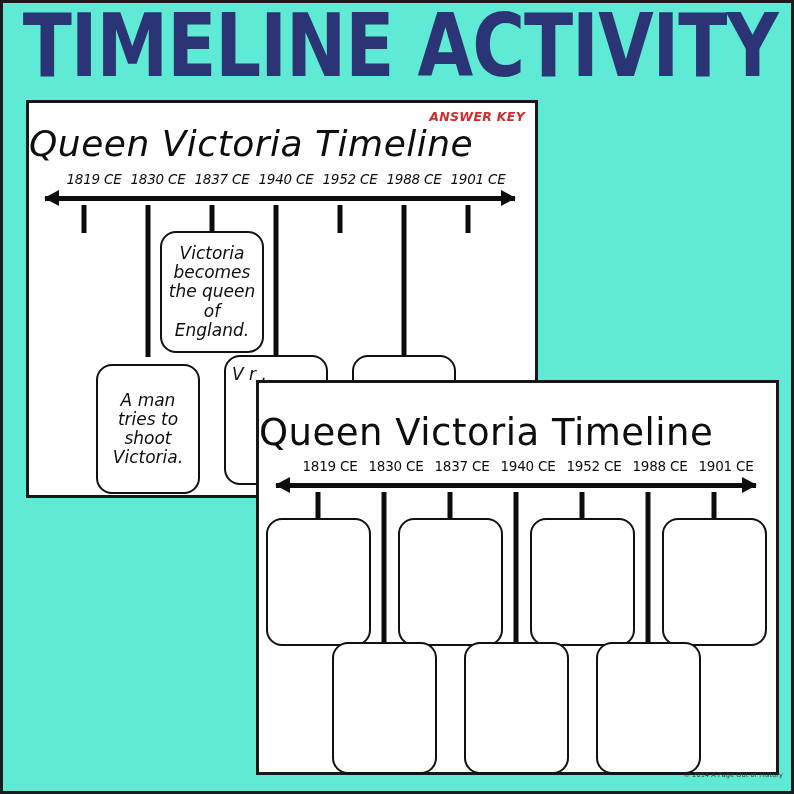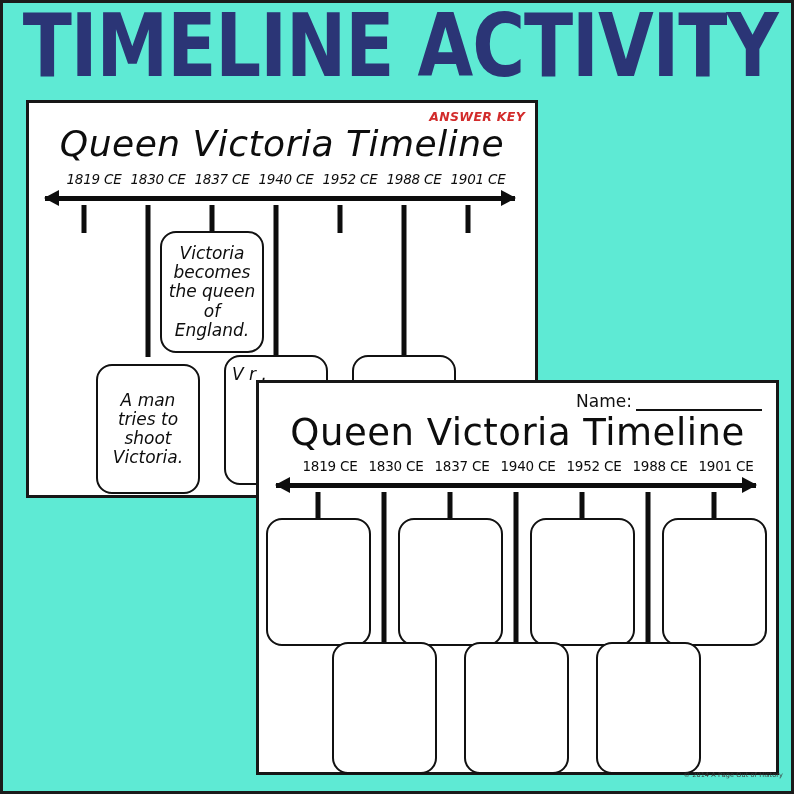--- a/index.html
+++ b/index.html
@@ -92,21 +92,20 @@
     display: inline-block;
     width: 126px;
     border-bottom: 2px solid #111;
     height: 13px;
   }
 
   .sheet-title {
     position: absolute;
     left: 0;
     width: 100%;
-    text-align: center;
     font-family: "DejaVu Sans", sans-serif;
     font-size: 37px;
     font-weight: normal;
     color: #0d0d0d;
     letter-spacing: 0.5px;
     white-space: nowrap;
   }
   #sheet-answer-key .sheet-title { top: 20px; font-size: 36px; }
   #sheet-blank .sheet-title { top: 28px; font-size: 37px; }
 
@@ -256,24 +255,20 @@
           <div class="event-box row-top" style="left: 131px; width: 104px; height: 122px;">Victoria becomes the queen of England.</div>
           <div class="event-box row-bottom" style="left: 67px; width: 104px; height: 130px; margin-top: 9px;">A man tries to shoot Victoria.</div>
           <div class="event-box row-bottom clipped" style="left: 195px; width: 104px; height: 130px;">V r .</div>
           <div class="event-box row-bottom" style="left: 323px; width: 104px; height: 130px;">Victoria</div>
         </div>
     </div>
   </div>
 
   <div class="sheet" id="sheet-blank">
 
-    <div class="name-field">
-      <span>Name:</span>
-      <span class="name-rule"></span>
-    </div>
 
     <div class="sheet-title">Queen Victoria Timeline</div>
 
     <div class="timeline-wrap">
       <div class="date-row" id="bl-dates" style="width:452px;margin-left:30px;">
           <span class="date-label" style="left: 41px;">1819 CE</span>
           <span class="date-label" style="left: 107px;">1830 CE</span>
           <span class="date-label" style="left: 173px;">1837 CE</span>
           <span class="date-label" style="left: 239px;">1940 CE</span>
           <span class="date-label" style="left: 305px;">1952 CE</span>

